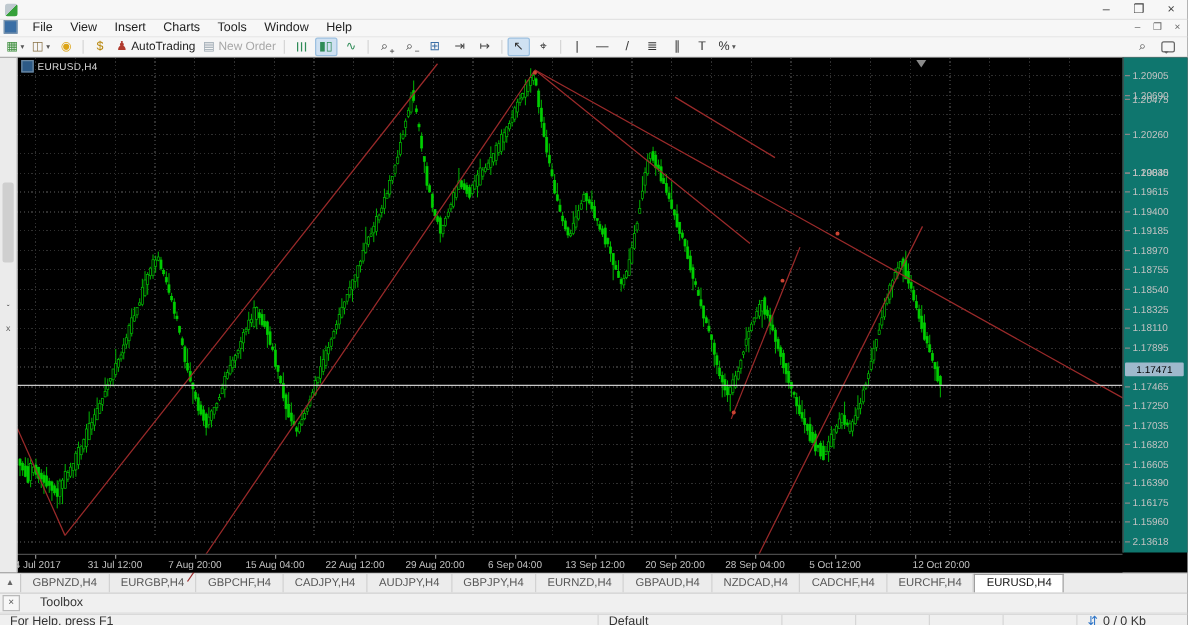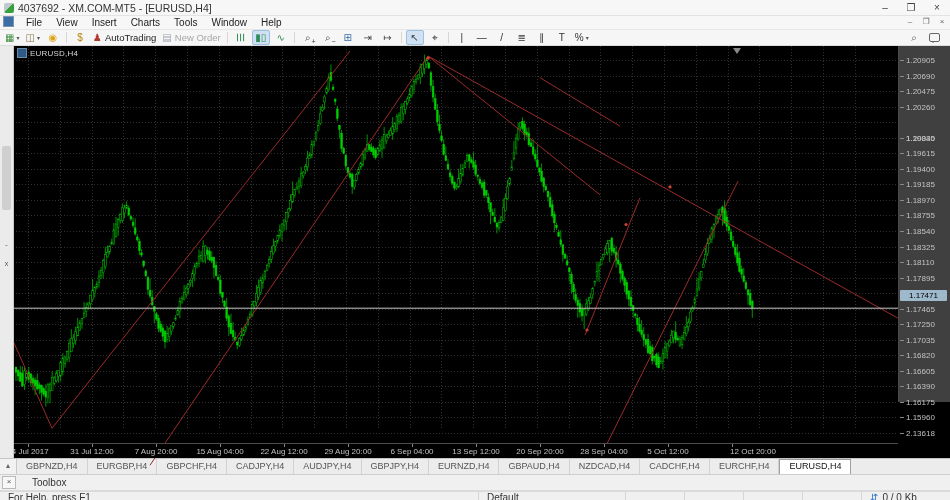--- a/index.html
+++ b/index.html
@@ -37,21 +37,21 @@
   .thumb{position:absolute;left:2px;top:100px;width:9px;height:64px;background:#cfcfcf;border-radius:2px;}
   .stripicon{position:absolute;left:1px;width:11px;text-align:center;font-size:7px;color:#555;}
   .chartcol{position:absolute;left:13px;top:0;width:885px;height:412px;}
   .chartcol svg{display:block;overflow:visible;}
   .symbollabel{position:absolute;left:4px;top:2px;display:flex;align-items:center;z-index:3;}
   .symicon{width:8px;height:8px;background:#2d5a86;border:1px solid #6e8aa3;margin-right:3px;}
   .symtext{font-size:8px;color:#d6d6d6;letter-spacing:.2px;}
   .timeaxis{position:absolute;left:0;bottom:0;width:885px;height:14px;border-top:1px solid #4a4a4a;background:#000;}
   .tlabel{position:absolute;top:3px;transform:translateX(-50%);font-size:8px;color:#c2c2c2;white-space:nowrap;}
   .ttick{position:absolute;top:0;width:1px;height:3px;background:#888;}
-  .priceaxis{position:absolute;left:898px;top:0;width:52px;height:356px;background:#404040;border-left:1px solid #4a4a4a;z-index:2;}
+  .priceaxis{position:absolute;left:898px;top:0;width:52px;height:396px;background:#0f766e;border-left:1px solid #4a4a4a;z-index:2;}
   .plabel{position:absolute;left:7px;font-size:8px;color:#c2c2c2;}
   .plabel::before{content:'';position:absolute;left:-6px;top:4px;width:4px;height:1px;background:#888;}
   .pricebox{position:absolute;left:1px;width:47px;height:11px;background:#9fb9cc;color:#000;font-size:8px;line-height:11px;text-align:center;border-radius:1px;z-index:3;}
   
   .tabbar{height:15px;background:#ececec;border-top:1px solid #c5c5c5;display:flex;align-items:stretch;flex:0 0 auto;}
   .tabstub{width:16px;border-right:1px solid #c9c9c9;background:#f2f2f2;text-align:center;font-size:8px;color:#666;line-height:14px;}
   .tab{padding:0 9px;font-size:9px;color:#555;line-height:14px;border-right:1px solid #d2d2d2;white-space:nowrap;}
   .tab.active{background:#fff;color:#111;border:1px solid #9f9f9f;border-bottom:none;margin-bottom:-1px;line-height:13px;}
   .toolboxbar{height:15px;background:#f0f0f0;border-top:1px solid #cfcfcf;border-bottom:1px solid #dcdcdc;display:flex;align-items:center;flex:0 0 auto;}
   .tbx-close{width:12px;height:11px;margin-left:2px;border:1px solid #b9b9b9;background:#f7f7f7;text-align:center;line-height:10px;font-size:8px;color:#555;}
@@ -64,21 +64,20 @@
   .scell.traffic{width:72px;}
   .trafficicon{color:#2e75c8;font-size:10px;margin-right:4px;}
 </style>
 </head>
 <body>
 
 <div class="app">
 
   <div class="titlebar">
     <div class="appicon"></div>
-    <span class="titletext">4037692 - XM.COM-MT5 - [EURUSD,H4]</span>
     <div class="wctrls">
       <span class="wbtn">–</span>
       <span class="wbtn">❐</span>
       <span class="wbtn close">×</span>
     </div>
   </div>
 
   <div class="menubar">
     <div class="childicon"></div>
     <div style="display:flex">
@@ -994,21 +993,21 @@
           <div class="tlabel" style="left: 591px;">28 Sep 04:00</div>
           <div class="ttick" style="left: 655px;"></div>
           <div class="tlabel" style="left: 655px;">5 Oct 12:00</div>
           <div class="ttick" style="left: 719px;"></div>
           <div class="tlabel" style="left: 719px; margin-left: 21px;">12 Oct 20:00</div>
         </div>
     </div>
     <div class="priceaxis">
         <div class="plabel" style="top: 10px;">1.20905</div>
         <div class="plabel" style="top: 26px;">1.20690</div>
-        <div class="plabel" style="top: 41px;">1.20475</div>
+        <div class="plabel" style="top: 29px; font-style: italic;">1.20475</div>
         <div class="plabel" style="top: 57px;">1.20260</div>
         <div class="plabel" style="top: 72px; margin-top: 16px;">1.20045</div>
         <div class="plabel" style="top: 88px;">1.19830</div>
         <div class="plabel" style="top: 103px;">1.19615</div>
         <div class="plabel" style="top: 119px;">1.19400</div>
         <div class="plabel" style="top: 134px;">1.19185</div>
         <div class="plabel" style="top: 150px;">1.18970</div>
         <div class="plabel" style="top: 165px;">1.18755</div>
         <div class="plabel" style="top: 181px;">1.18540</div>
         <div class="plabel" style="top: 197px;">1.18325</div>

